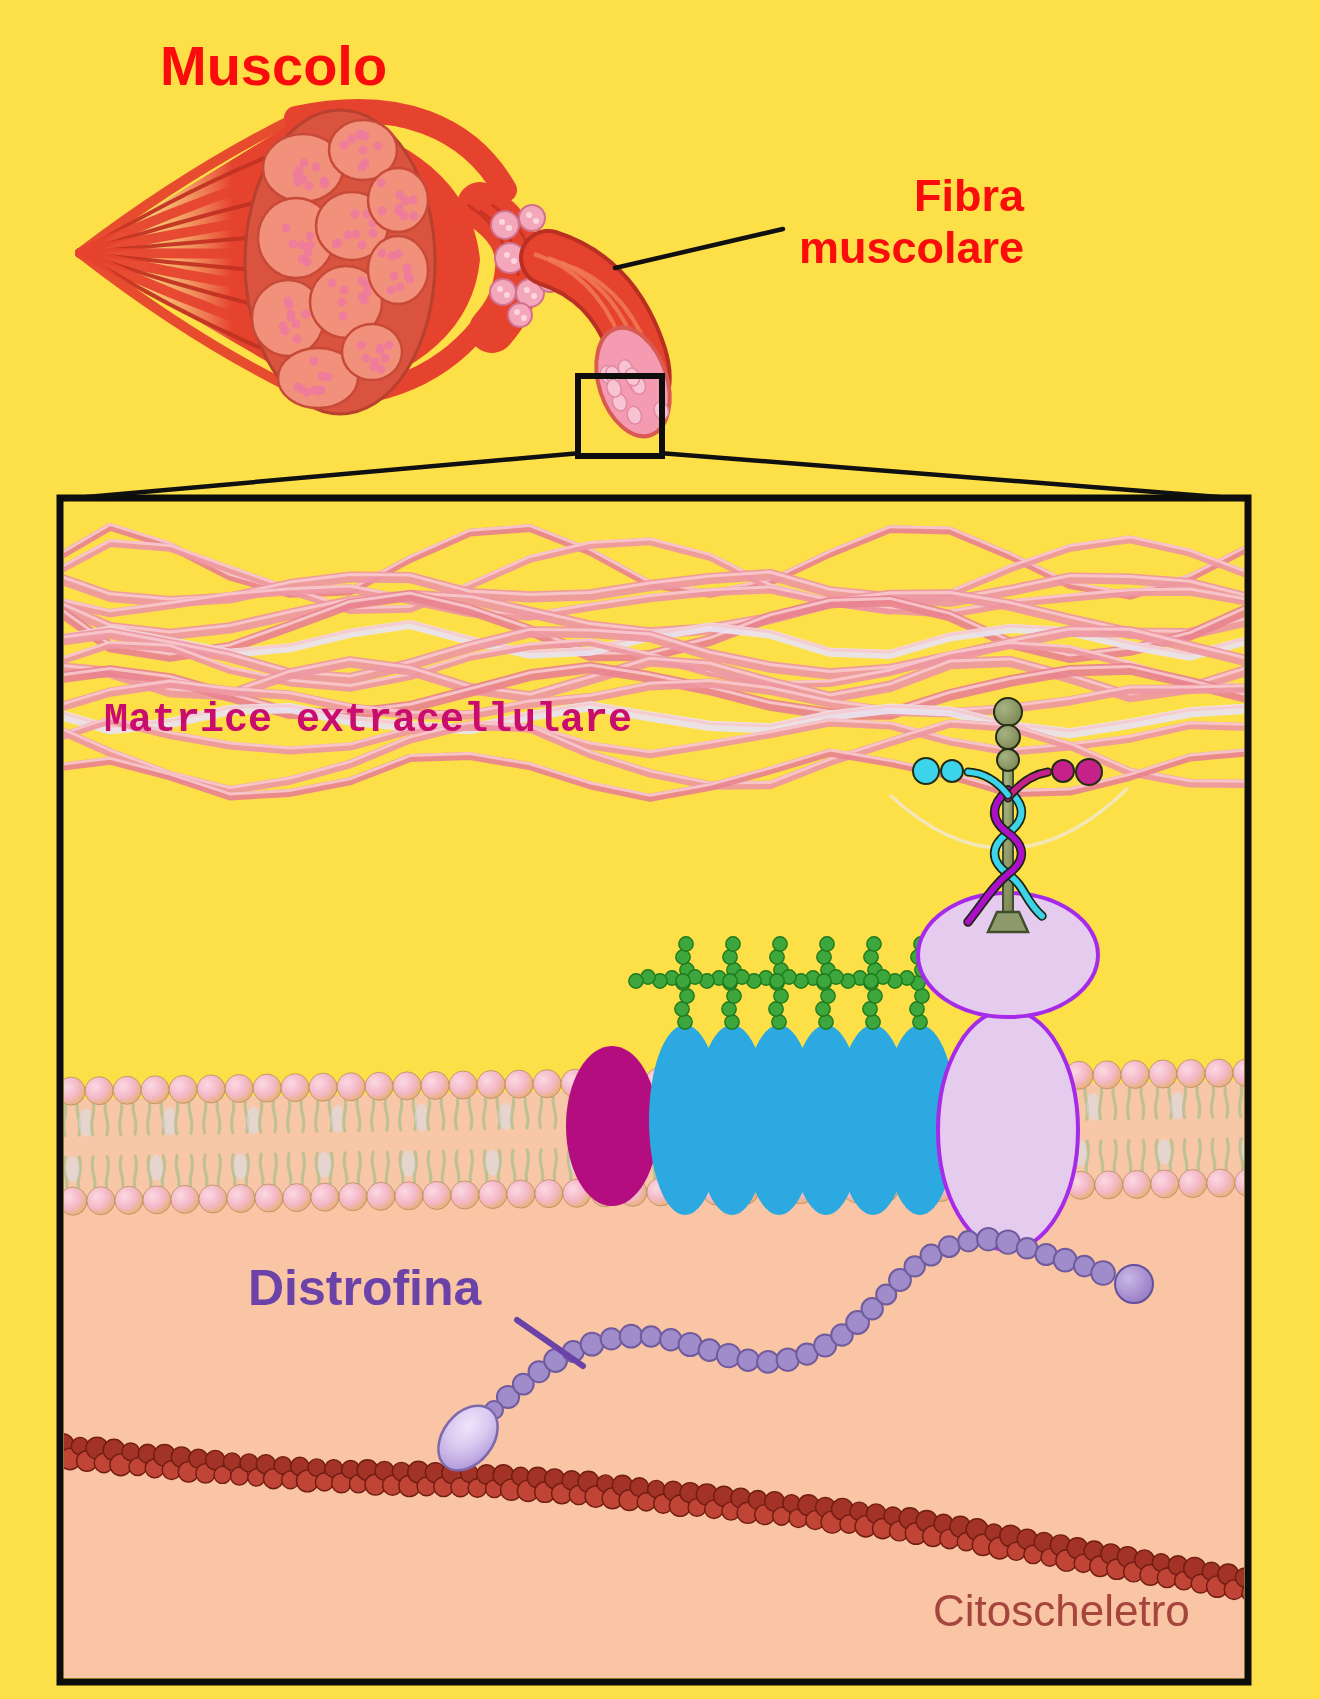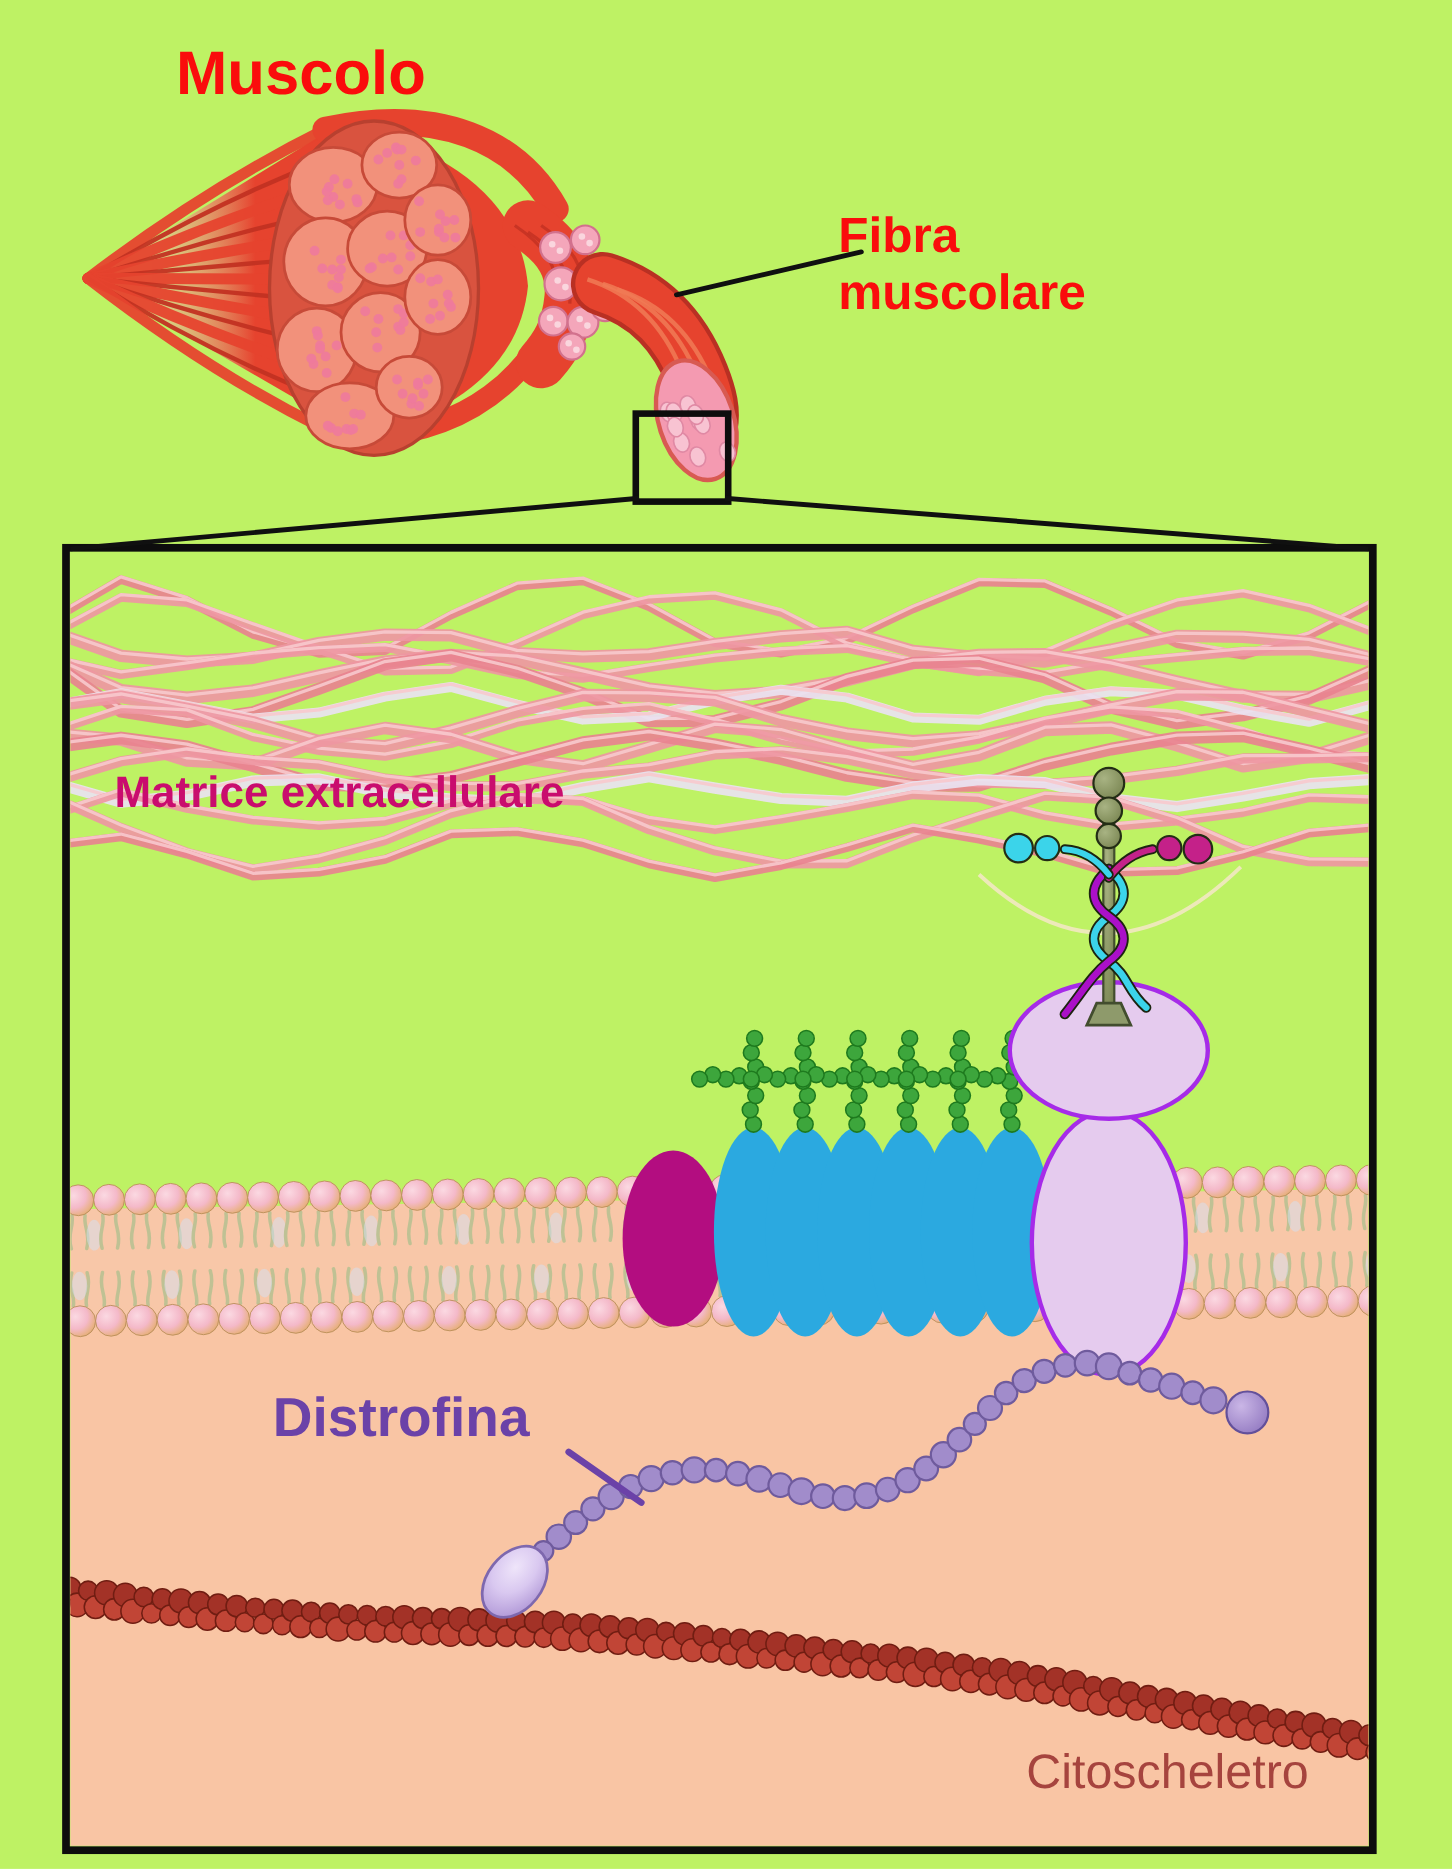--- a/index.html
+++ b/index.html
@@ -1,24 +1,24 @@
 <!DOCTYPE html>
 <html><head>
 <meta charset="utf-8">
 <style>
   html,body{margin:0;padding:0;background:#ffffff;}
   .canvas{
-    position:relative;width:1320px;height:1699px;background:#bef264;
+    position:relative;width:1320px;height:1699px;background:#fde047;
     overflow:hidden;font-family:"Liberation Sans",sans-serif;
   }
   #art{position:absolute;left:0;top:0;}
   .lbl{position:absolute;font-weight:800;white-space:nowrap;line-height:1.15;}
   #l-muscolo{left:160px;top:34px;font-size:56px;letter-spacing:0px;}
-  #l-fibra{left:762px;top:188px;width:262px;font-size:45px;text-align:left;white-space:normal;}
-  #l-matrice{left:104px;top:698px;font-size:40px;}
+  #l-fibra{left:762px;top:170px;width:262px;font-size:45px;text-align:right;white-space:normal;}
+  #l-matrice{left:104px;top:698px;font-size:40px;font-family:Liberation Mono, monospace;}
   #l-distrofina{left:224px;top:1260px;font-size:50px;}
   #l-cito{left:933px;top:1586px;font-size:44px;font-weight:400;text-align:right;}
 </style>
 </head>
 <body>
 
 <div class="canvas">
   <svg id="art" width="1320" height="1699" viewBox="0 0 1320 1699">
       <defs>
         <radialGradient id="headGrad" cx="0.35" cy="0.35" r="0.8">

